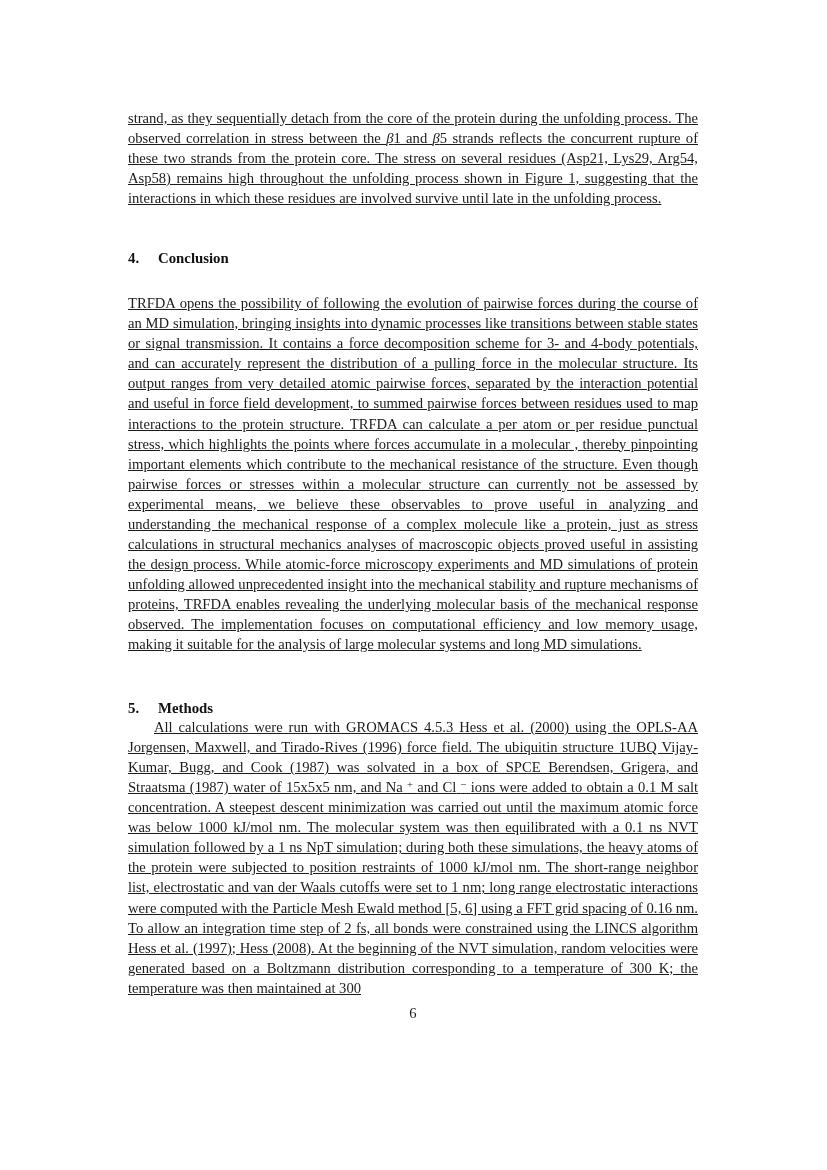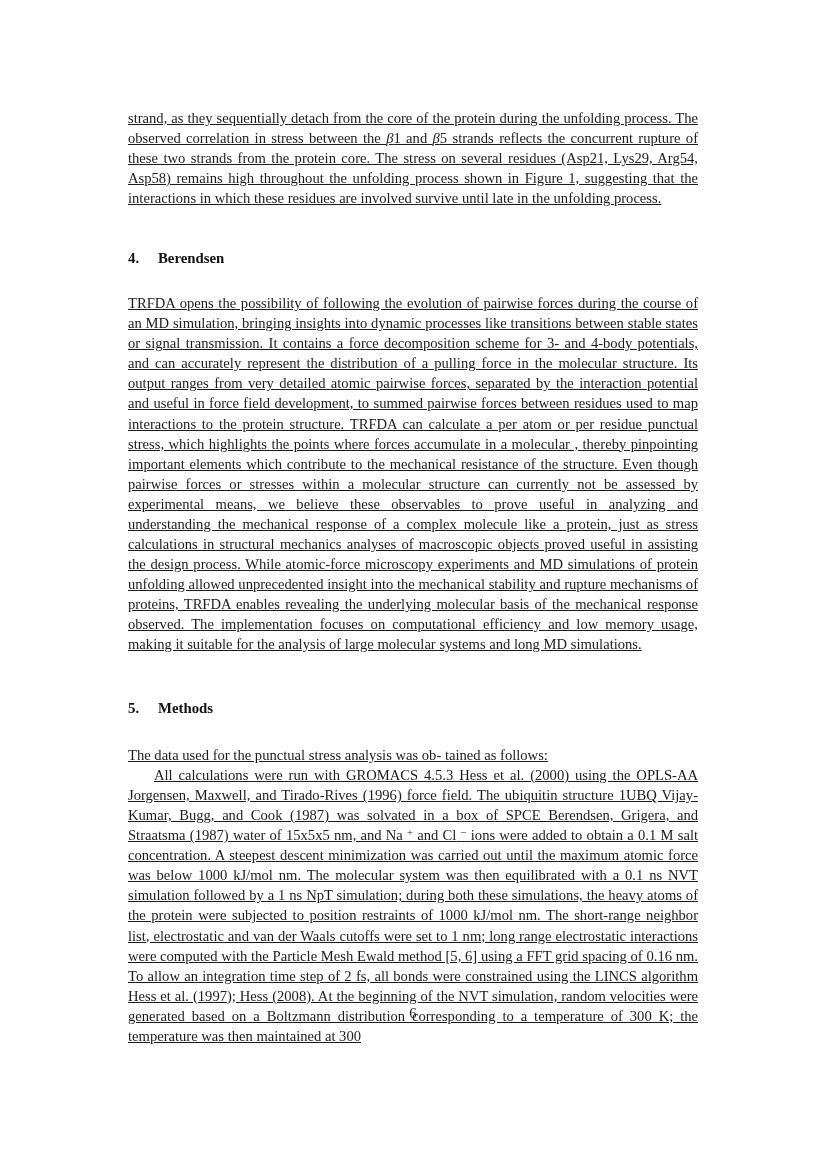--- a/index.html
+++ b/index.html
@@ -86,31 +86,30 @@
 <body>
 
 <div class="page">
 
   <p class="body-text para-first">
     <span>strand, as they sequentially detach from the core of the protein during the unfolding process. The observed correlation in stress between the </span><span class="greek">β</span><span>1 and </span><span class="greek">β</span><span>5 strands reflects the concurrent rupture of these two strands from the protein core. The stress on several residues (Asp21, Lys29, Arg54, Asp58) remains high throughout the unfolding process shown in Figure 1, suggesting that the interactions in which these residues are involved survive until late in the unfolding process.</span>
   </p>
 
   <h2 class="section-heading heading-conclusion">
     <span class="sec-num">4.</span>
-    <span>Berendsen</span>
+    <span>Conclusion</span>
   </h2>
 
   <p class="body-text para-after-heading">TRFDA opens the possibility of following the evolution of pairwise forces during the course of an MD simulation, bringing insights into dynamic processes like transitions between stable states or signal transmission. It contains a force decomposition scheme for 3- and 4-body potentials, and can accurately represent the distribution of a pulling force in the molecular structure. Its output ranges from very detailed atomic pairwise forces, separated by the interaction potential and useful in force field development, to summed pairwise forces between residues used to map interactions to the protein structure. TRFDA can calculate a per atom or per residue punctual stress, which highlights the points where forces accumulate in a molecular , thereby pinpointing important elements which contribute to the mechanical resistance of the structure. Even though pairwise forces or stresses within a molecular structure can currently not be assessed by experimental means, we believe these observables to prove useful in analyzing and understanding the mechanical response of a complex molecule like a protein, just as stress calculations in structural mechanics analyses of macroscopic objects proved useful in assisting the design process. While atomic-force microscopy experiments and MD simulations of protein unfolding allowed unprecedented insight into the mechanical stability and rupture mechanisms of proteins, TRFDA enables revealing the underlying molecular basis of the mechanical response observed. The implementation focuses on computational efficiency and low memory usage, making it suitable for the analysis of large molecular systems and long MD simulations.</p>
 
   <h2 class="section-heading heading-methods">
     <span class="sec-num">5.</span>
     <span>Methods</span>
   </h2>
 
-  <p class="body-text para-methods-intro">The data used for the punctual stress analysis was ob- tained as follows:</p>
 
   <p class="body-text para-indent">
     <span>All calculations were run with GROMACS 4.5.3 Hess et al. (2000) using the OPLS-AA Jorgensen, Maxwell, and Tirado-Rives (1996) force field. The ubiquitin structure 1UBQ Vijay-Kumar, Bugg, and Cook (1987) was solvated in a box of SPCE Berendsen, Grigera, and Straatsma (1987) water of 15x5x5 nm, and Na</span>
     <sup>+</sup>
     <span>and Cl</span>
     <sup>−</sup>
     <span>ions were added to obtain a 0.1 M salt concentration. A steepest descent minimization was carried out until the maximum atomic force was below 1000 kJ/mol nm. The molecular system was then equilibrated with a 0.1 ns NVT simulation followed by a 1 ns NpT simulation; during both these simulations, the heavy atoms of the protein were subjected to position restraints of 1000 kJ/mol nm. The short-range neighbor list, electrostatic and van der Waals cutoffs were set to 1 nm; long range electrostatic interactions were computed with the Particle Mesh Ewald method [5, 6] using a FFT grid spacing of 0.16 nm. To allow an integration time step of 2 fs, all bonds were constrained using the LINCS algorithm Hess et al. (1997); Hess (2008). At the beginning of the NVT simulation, random velocities were generated based on a Boltzmann distribution corresponding to a temperature of 300 K; the temperature was then maintained at 300</span>
   </p>
 
   <div class="page-number">6</div>

